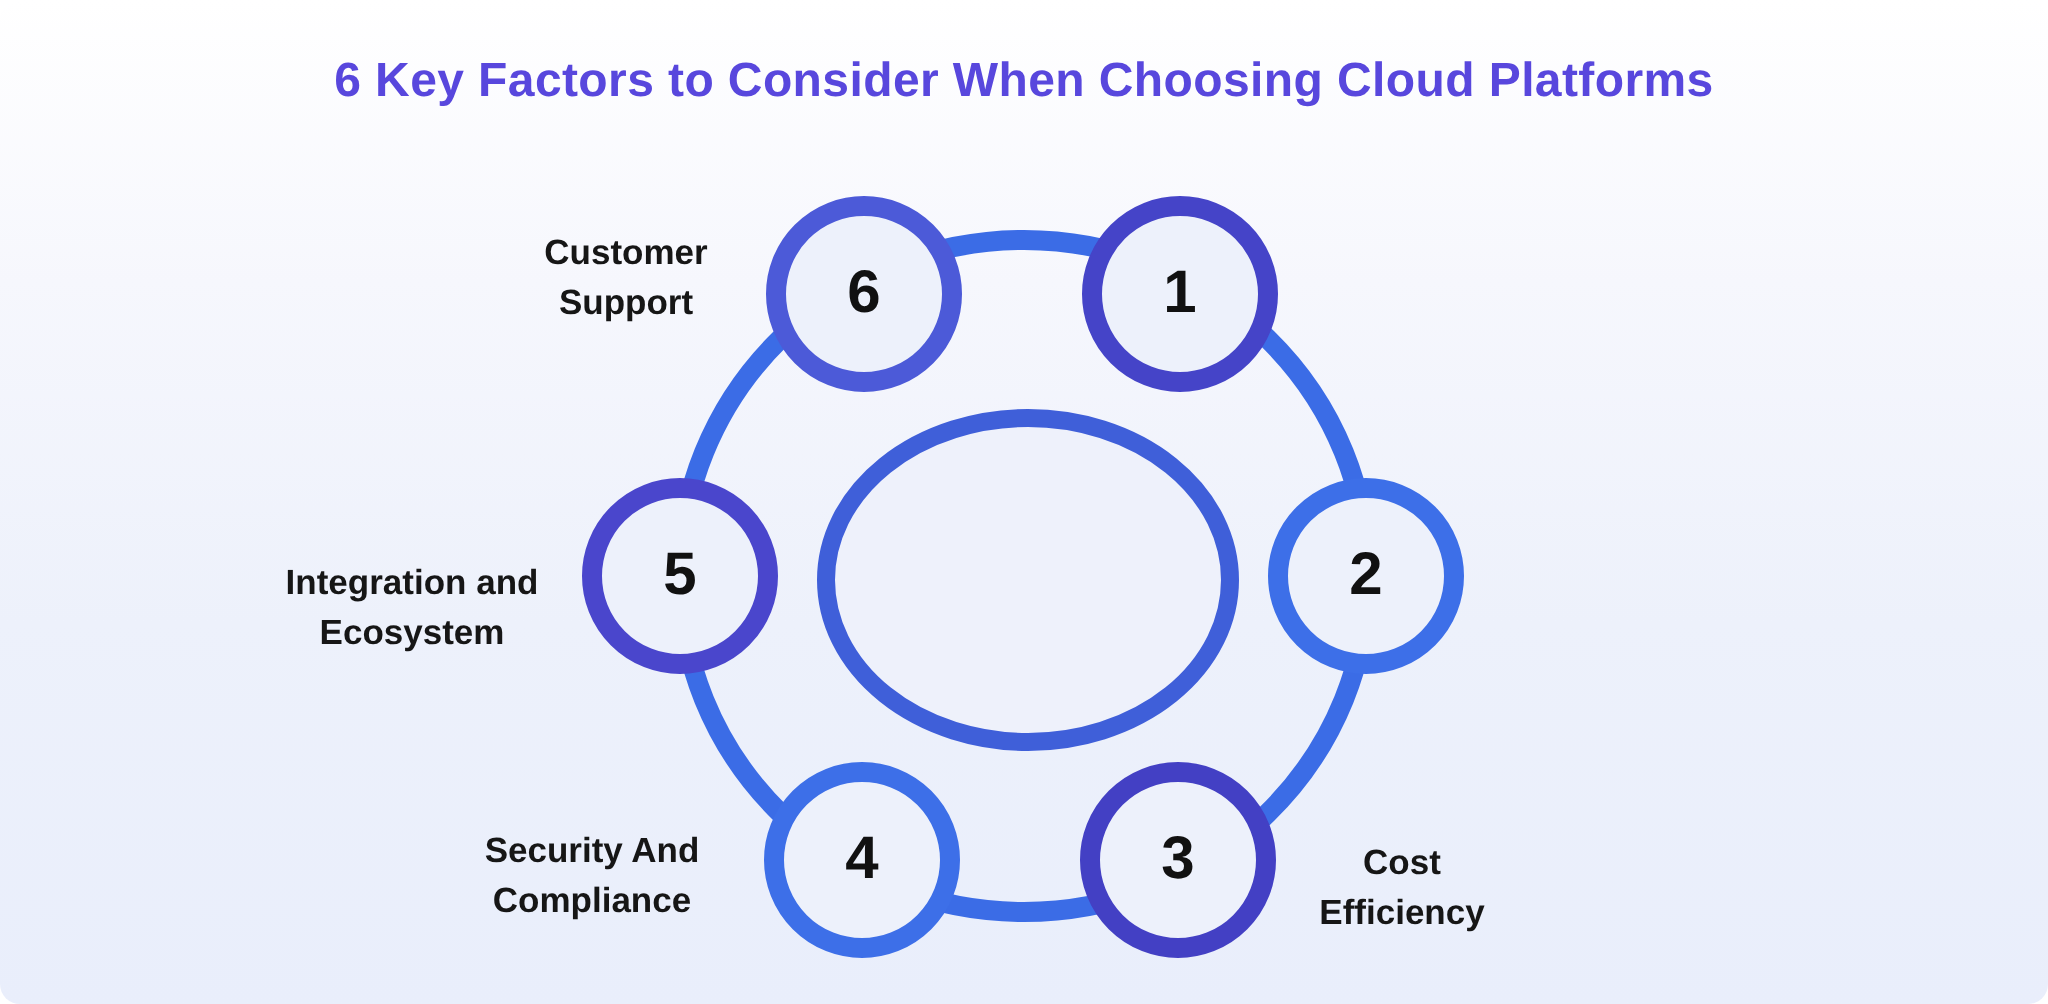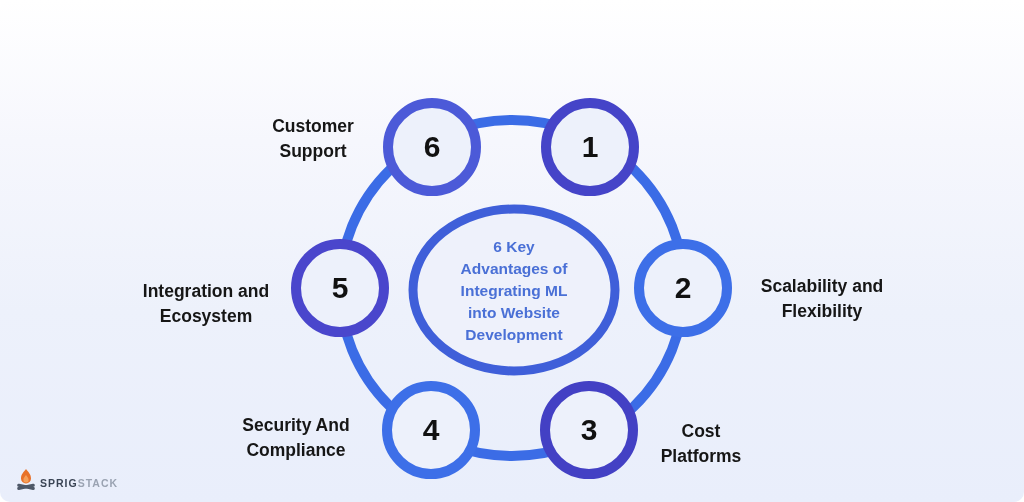--- a/index.html
+++ b/index.html
@@ -101,20 +101,21 @@
     padding-bottom: 3px;
   }
   .logo-primary { color: #3a4454; }
   .logo-secondary { color: #9aa3b2; font-weight: 600; }
 </style>
 </head>
 <body>
 
 <div class="canvas">
 
+  <div class="page-title">6 Key Factors to Consider When Choosing Cloud Platforms</div>
 
   <svg class="diagram-svg" viewBox="0 0 1024 502" xmlns="http://www.w3.org/2000/svg" aria-hidden="true">
 
     <ellipse cx="512" cy="288" rx="172" ry="168" fill="none" stroke-width="10" stroke="#3b6ce6"></ellipse>
 
     <ellipse cx="514" cy="290" rx="101" ry="81" stroke-width="9" fill="#eef1fb" stroke="#3f5fd9"></ellipse>
 
     <circle cx="590" cy="147" r="44" stroke-width="10" fill="#edf1fb" stroke="#4544c8"></circle>
     <circle cx="683" cy="288" r="44" stroke-width="10" fill="#edf1fb" stroke="#3d6fe8"></circle>
     <circle cx="589" cy="430" r="44" stroke-width="10" fill="#edf1fb" stroke="#4340c4"></circle>
@@ -123,42 +124,24 @@
     <circle cx="432" cy="147" r="44" stroke-width="10" fill="#edf1fb" stroke="#4c5ad8"></circle>
   </svg>
 
   <div class="node-number pos-num-1">1</div>
   <div class="node-number pos-num-2">2</div>
   <div class="node-number pos-num-3">3</div>
   <div class="node-number pos-num-4">4</div>
   <div class="node-number pos-num-5">5</div>
   <div class="node-number pos-num-6">6</div>
 
-  <div class="node-label pos-label-2">Scalability and
-Flexibility</div>
   <div class="node-label pos-label-3">Cost
-Platforms</div>
+Efficiency</div>
   <div class="node-label pos-label-4">Security And
 Compliance</div>
   <div class="node-label pos-label-5">Integration and
 Ecosystem</div>
   <div class="node-label pos-label-6">Customer
 Support</div>
 
-  <div class="center-text">6 Key
-Advantages of
-Integrating ML
-into Website
-Development</div>
 
-  <div class="logo">
-    <svg width="20" height="24" viewBox="0 0 20 24" aria-hidden="true">
-      <path d="M10 1 C12.5 4.5 15 6 15 10.5 A5 5 0 0 1 5 10.5 C5 6 7.5 4.5 10 1 Z" fill="#e8722a"></path>
-      <path d="M10 7 C11.3 9 12.6 9.8 12.6 12 A2.6 2.6 0 0 1 7.4 12 C7.4 9.8 8.7 9 10 7 Z" fill="#f5a05a"></path>
-      <rect x="1" y="17.2" width="18" height="3.2" rx="1.6" transform="rotate(12 10 18.8)" fill="#4e5868"></rect>
-      <rect x="1" y="17.2" width="18" height="3.2" rx="1.6" transform="rotate(-12 10 18.8)" fill="#4e5868"></rect>
-    </svg>
-    <div class="logo-text">
-      <span class="logo-primary">SPRIG</span><span class="logo-secondary">STACK</span>
-    </div>
-  </div>
 
 </div>
 
 </body></html>

